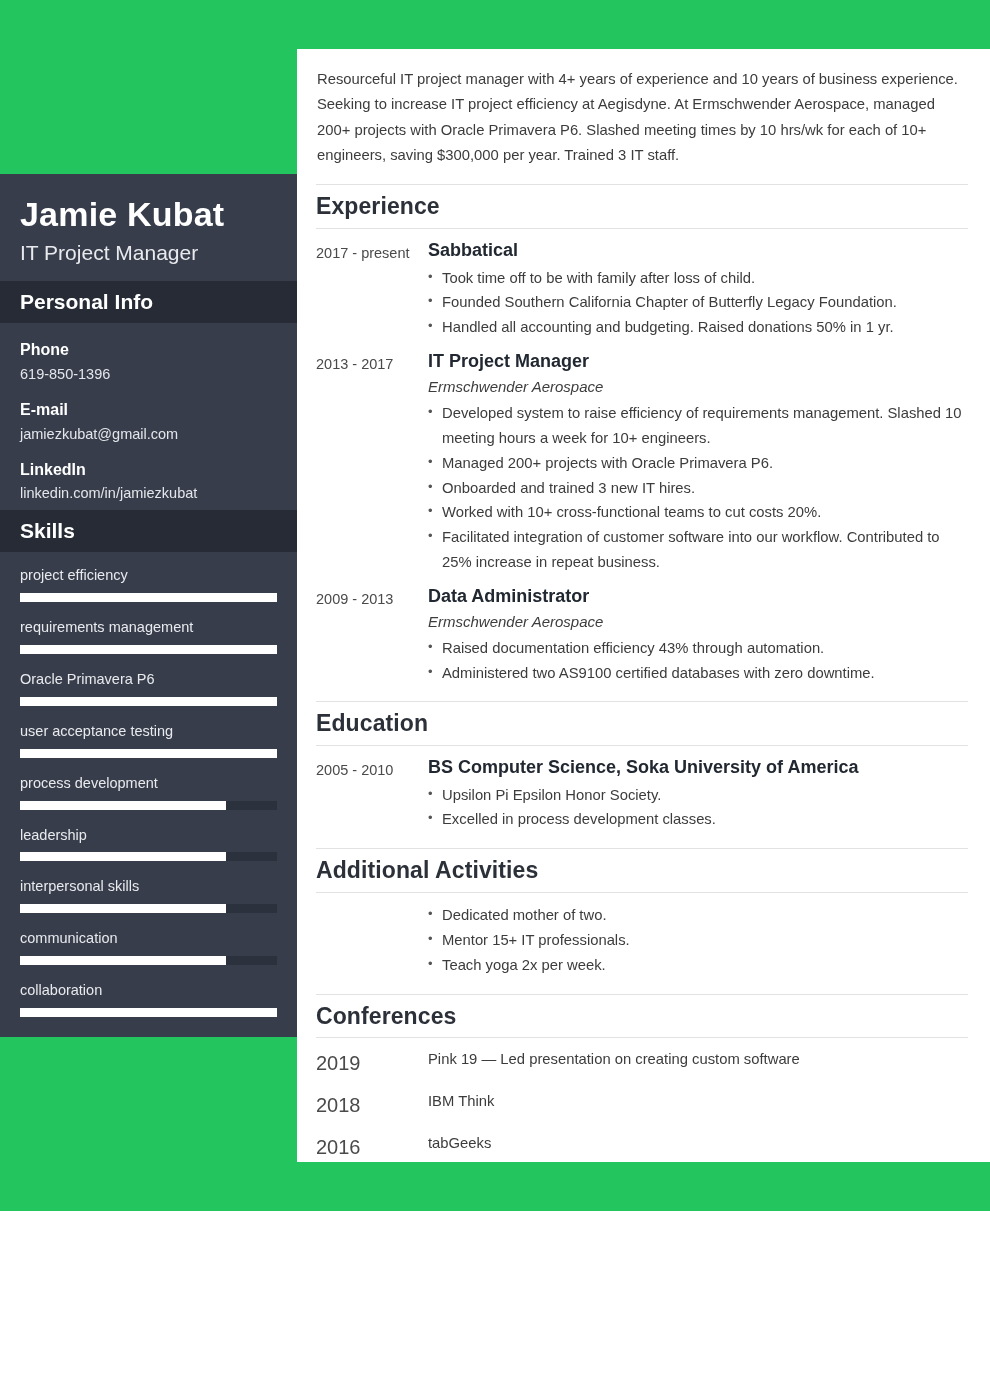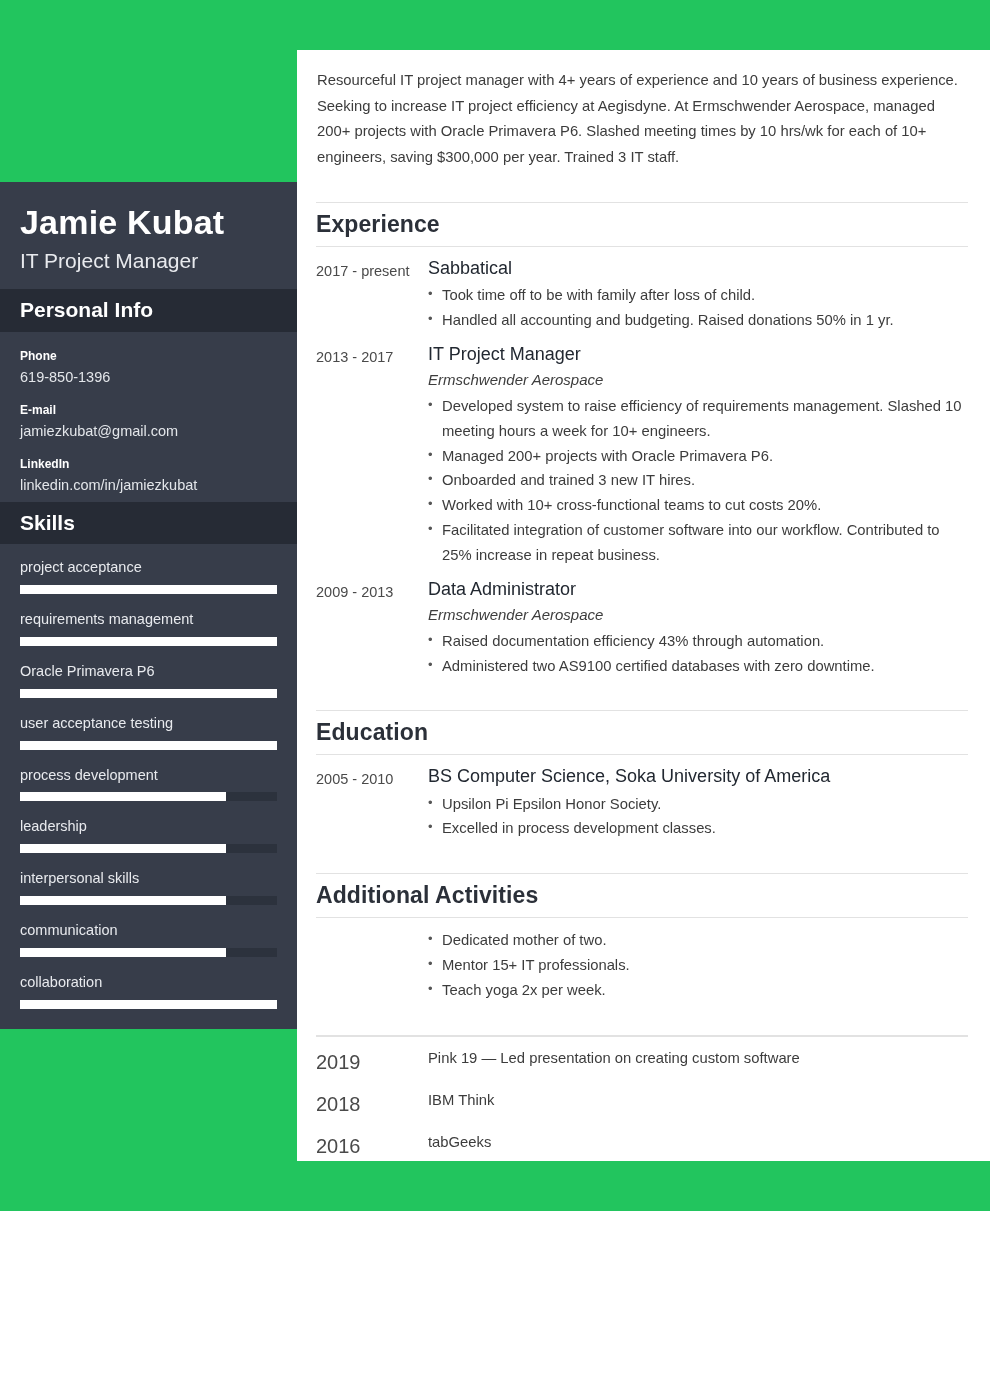--- a/index.html
+++ b/index.html
@@ -56,21 +56,21 @@
     font-weight: bold;
     color: #ffffff;
     line-height: 1.1;
   }
   .sidebar-body {
     padding: 16px 20px 6px 20px;
   }
   .contact-item { margin-bottom: 14px; }
   .contact-item:last-child { margin-bottom: 0; }
   .contact-label {
-    font-size: 12px;
+    font-size: 16px;
     font-weight: bold;
     color: #ffffff;
     line-height: 1.35;
   }
   .contact-value {
     font-size: 14.5px;
     font-weight: normal;
     color: #e3e6ea;
     line-height: 1.45;
     margin-top: 3px;
@@ -108,21 +108,21 @@
     line-height: 1.72;
     color: #3c3c3c;
     padding: 0 1px;
   }
   .rule {
     border: 0;
     border-top: 1px solid #e2e2e2;
     margin: 0;
   }
   .section {
-    margin-top: 32px;
+    margin-top: 16px;
   }
   .section-head {
     font-size: 23px;
     font-weight: bold;
     color: #2b3039;
     line-height: 1.12;
     padding: 9px 0 8px 0;
     letter-spacing: 0.1px;
   }
   .entries { padding-top: 10px; }
@@ -136,21 +136,21 @@
     flex: 0 0 112px;
     width: 112px;
     font-size: 14.5px;
     color: #4a4a4a;
     line-height: 1.58;
     padding-top: 3px;
   }
   .entry-body { flex: 1 1 auto; min-width: 0; }
   .entry-title {
     font-size: 18px;
-    font-weight: normal;
+    font-weight: bold;
     color: #222831;
     line-height: 1.3;
     margin-bottom: 3px;
   }
   .entry-org {
     font-size: 15px;
     font-style: italic;
     color: #3d3d3d;
     line-height: 1.5;
     margin-bottom: 2px;
@@ -231,21 +231,21 @@
         <div class="contact-value">linkedin.com/in/jamiezkubat</div>
       </div>
     </div>
 
     <div class="section-band">
       <div class="band-title">Skills</div>
     </div>
 
     <div class="skills-body" id="skills-list">
         <div class="skill">
-          <div class="skill-name">project acceptance</div>
+          <div class="skill-name">project efficiency</div>
           <div class="skill-track">
             <div class="skill-fill" style="width: 100%;"></div>
           </div>
         </div>
         <div class="skill">
           <div class="skill-name">requirements management</div>
           <div class="skill-track">
             <div class="skill-fill" style="width: 100%;"></div>
           </div>
         </div>
@@ -303,20 +303,21 @@
       <hr class="rule">
       <div class="section-head">Experience</div>
       <hr class="rule">
       <div class="entries" id="experience-entries">
           <div class="entry">
             <div class="entry-date">2017 - present</div>
             <div class="entry-body">
               <div class="entry-title">Sabbatical</div>
               <ul class="bullets">
                 <li>Took time off to be with family after loss of child.</li>
+                <li>Founded Southern California Chapter of Butterfly Legacy Foundation.</li>
                 <li>Handled all accounting and budgeting. Raised donations 50% in 1 yr.</li>
               </ul>
             </div>
           </div>
           <div class="entry">
             <div class="entry-date">2013 - 2017</div>
             <div class="entry-body">
               <div class="entry-title">IT Project Manager</div>
               <div class="entry-org">Ermschwender Aerospace</div>
               <ul class="bullets">
@@ -369,20 +370,21 @@
         <ul class="bullets" id="activities-bullets">
             <li>Dedicated mother of two.</li>
             <li>Mentor 15+ IT professionals.</li>
             <li>Teach yoga 2x per week.</li>
           </ul>
       </div>
     </section>
 
     <section class="section">
       <hr class="rule">
+      <div class="section-head">Conferences</div>
       <hr class="rule">
       <div class="entries" id="conferences-rows">
           <div class="plain-row">
             <div class="plain-date">2019</div>
             <div class="plain-text">Pink 19 — Led presentation on creating custom software</div>
           </div>
           <div class="plain-row">
             <div class="plain-date">2018</div>
             <div class="plain-text">IBM Think</div>
           </div>

